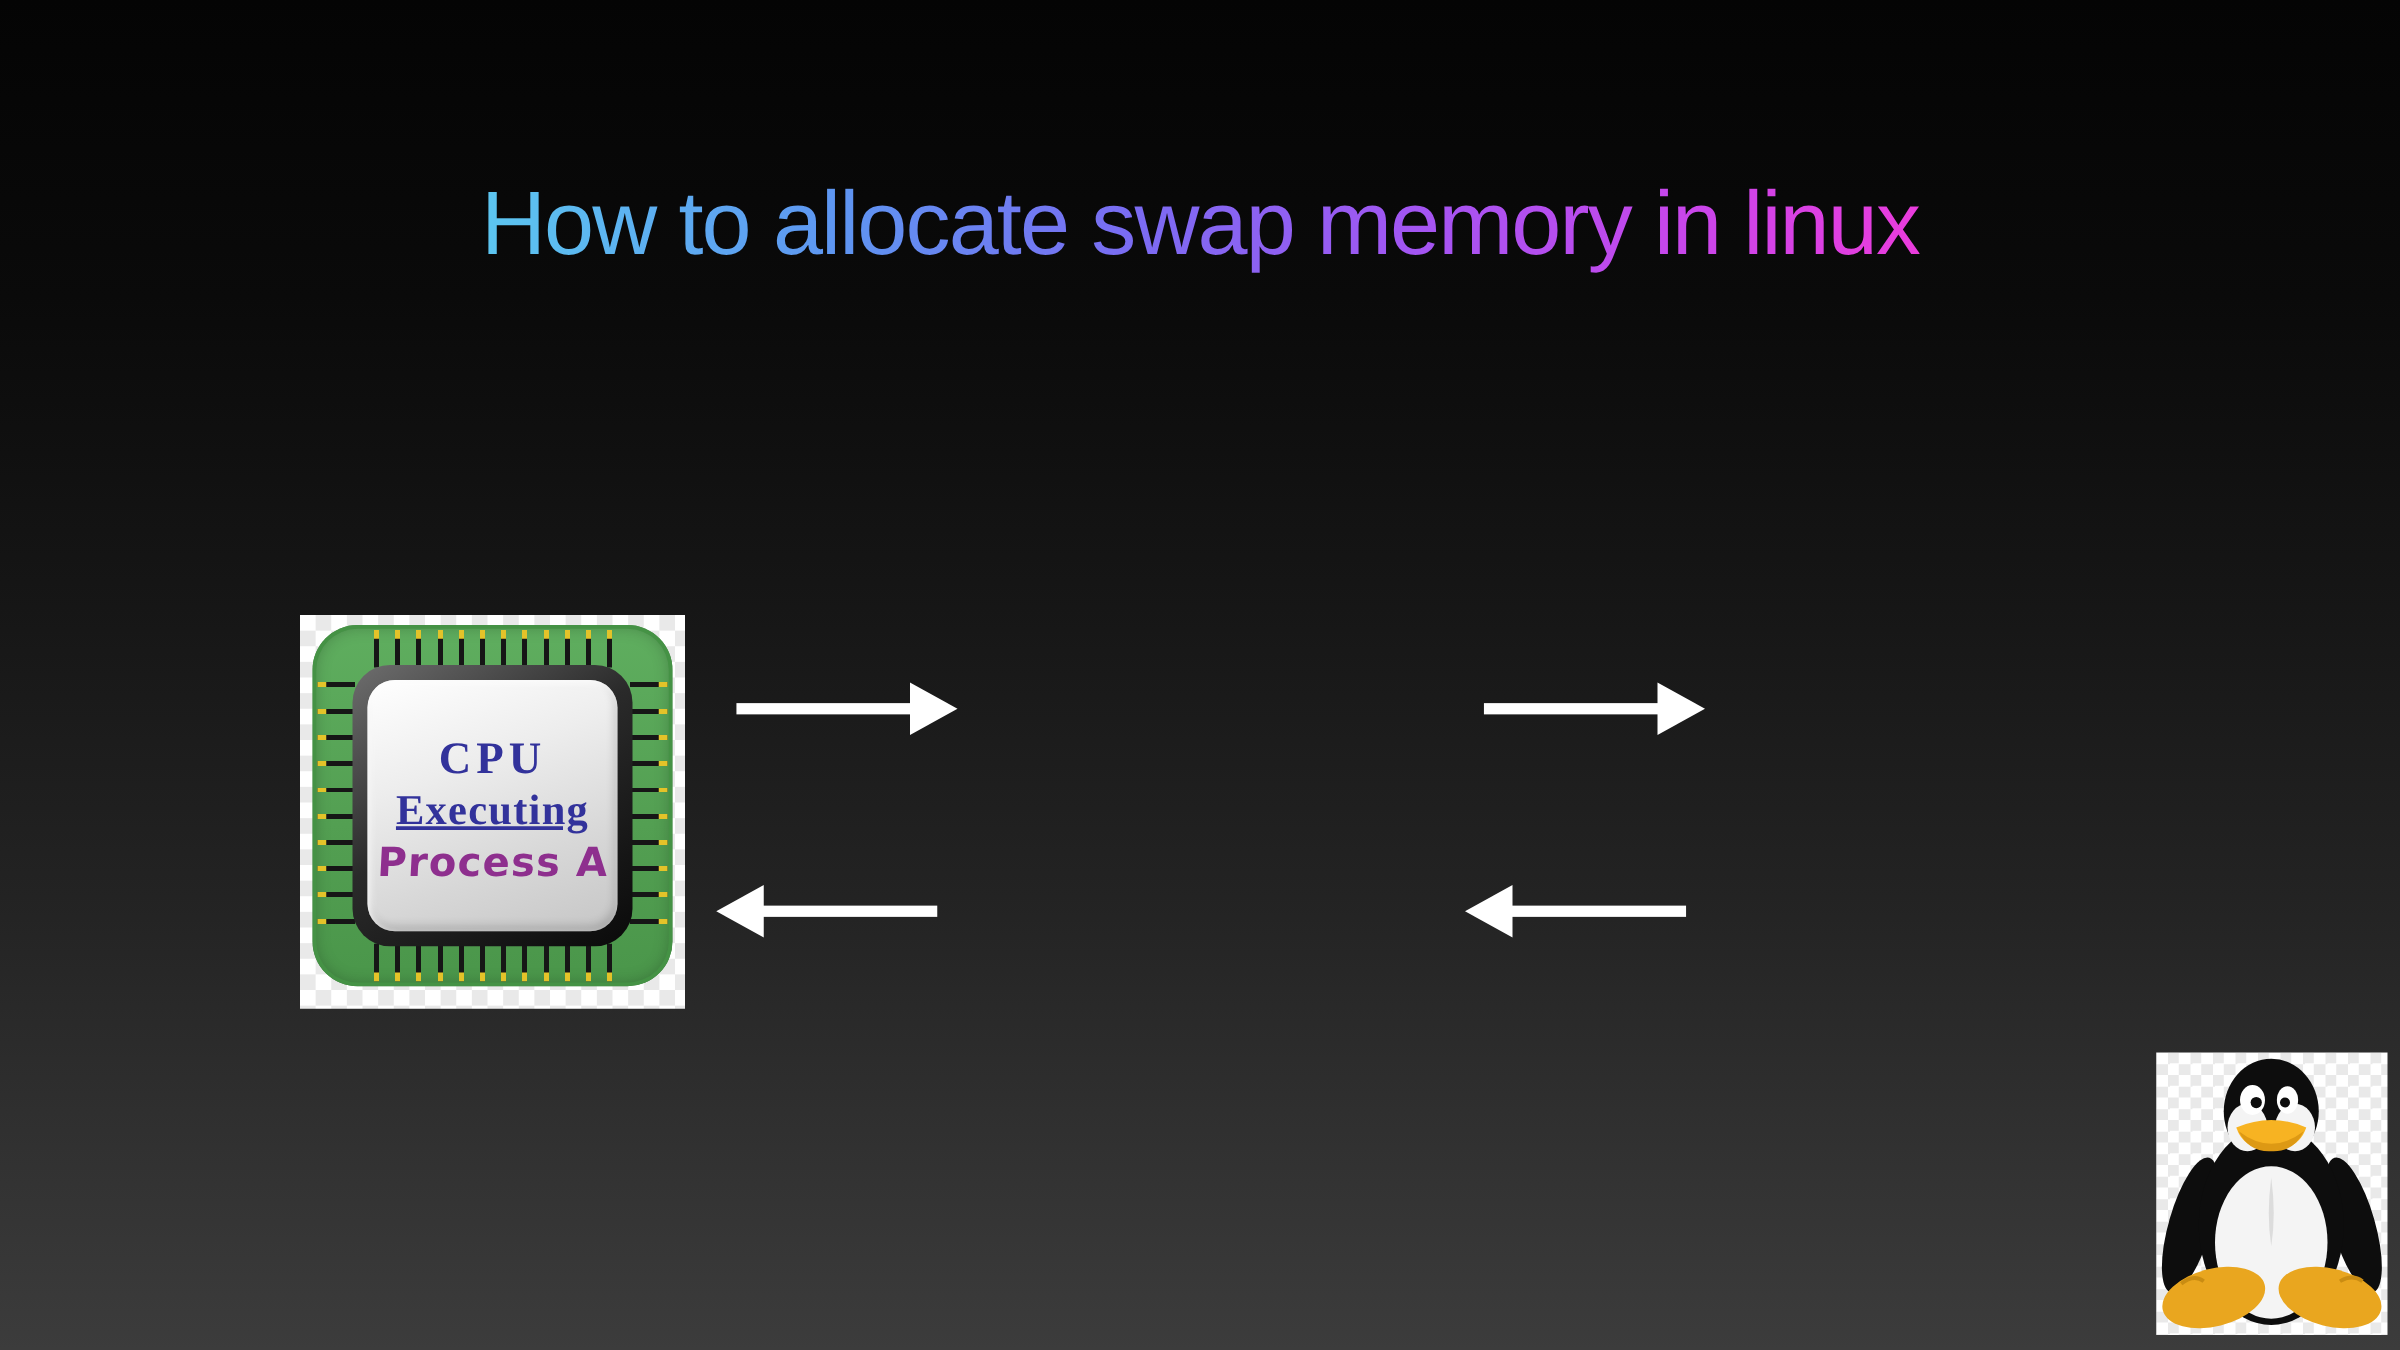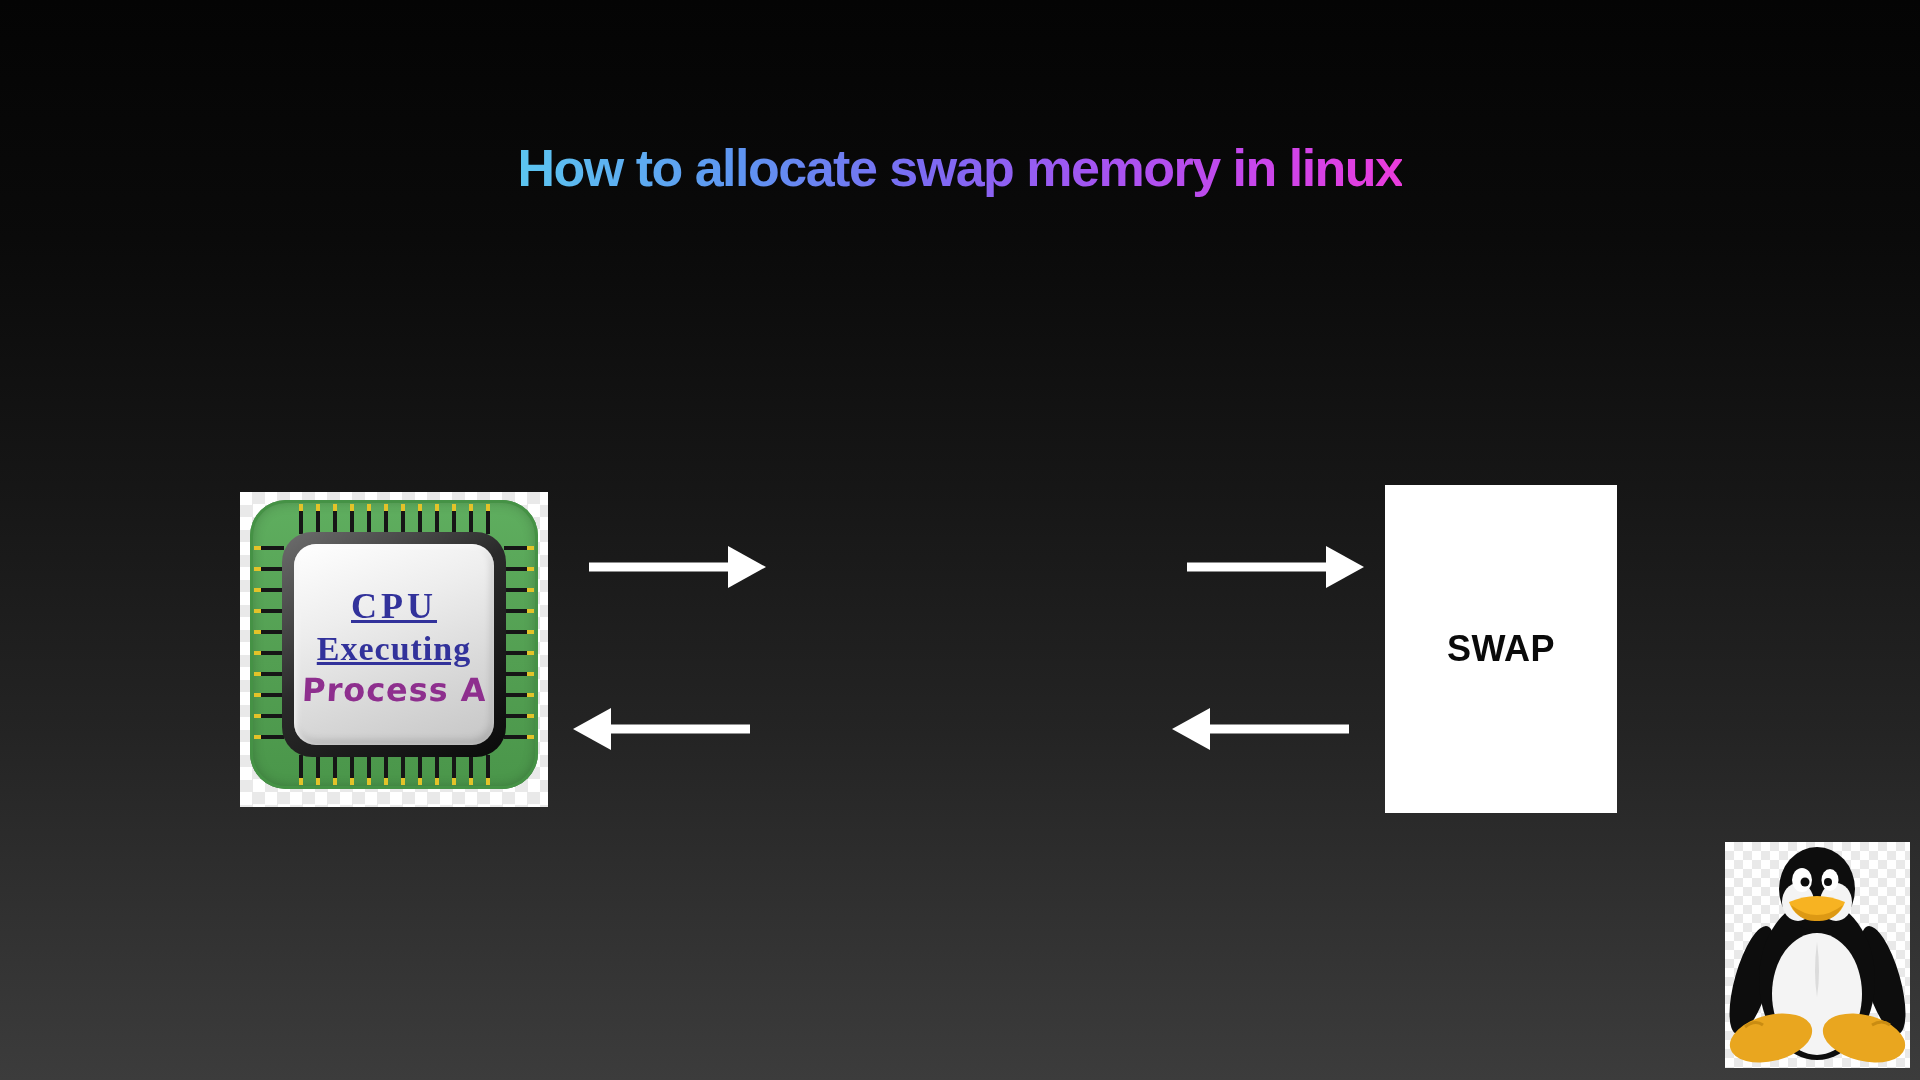--- a/index.html
+++ b/index.html
@@ -17,22 +17,22 @@
 
   
   .title {
     position: absolute;
     top: 138px;
     left: 50%;
     transform: translateX(-50%);
     width: -moz-fit-content;
     width: fit-content;
     white-space: nowrap;
-    font-size: 52px;
-    font-weight: 700;
+    font-size: 72px;
+    font-weight: 400;
     letter-spacing: -1.5px;
     background: linear-gradient(90deg,
       #5cc6f0 0%, #5e95f1 25%, #7a6cf2 45%,
       #a355f2 65%, #cb45ea 85%, #ea3cdc 100%);
     -webkit-background-clip: text;
     background-clip: text;
     color: transparent;
     -webkit-text-fill-color: transparent;
   }
 
@@ -110,21 +110,21 @@
     justify-content: center;
     gap: 8px;
     padding-top: 4px;
   }
   .cpu-word {
     font-family: "Liberation Serif", serif;
     font-weight: 700;
     color: #32329b;
     line-height: 1;
   }
-  .cpu-word.l1 { font-size: 36px; letter-spacing: 4px; text-decoration: underline; }
+  .cpu-word.l1 { font-size: 36px; letter-spacing: 4px; }
   .cpu-word.l2 { font-size: 34px; letter-spacing: 1px; text-decoration: underline; }
   .cpu-word.l3 {
     font-family: "DejaVu Sans", sans-serif;
     font-weight: 700;
     font-size: 32px;
     color: #8e2f8e;
     letter-spacing: 1px;
     transform: skewX(-3deg);
   }
 
@@ -197,23 +197,20 @@
         <div class="chip-face">
           <div class="cpu-word l1">CPU</div>
           <div class="cpu-word l2">Executing</div>
           <div class="cpu-word l3">Process A</div>
         </div>
       </div>
     </div>
   </div>
 
 
-  <div class="swap-box">
-    <span class="swap-label">SWAP</span>
-  </div>
 
   <div class="arrow arrow-cpu-ram">
     <svg width="178" height="46" viewBox="0 0 178 46">
       <rect x="0" y="18.5" width="142" height="9" fill="#ffffff"></rect>
       <polygon points="139,2 177,23 139,44" fill="#ffffff"></polygon>
     </svg>
   </div>
   <div class="arrow arrow-ram-cpu">
     <svg width="178" height="46" viewBox="0 0 178 46">
       <rect x="36" y="18.5" width="142" height="9" fill="#ffffff"></rect>

